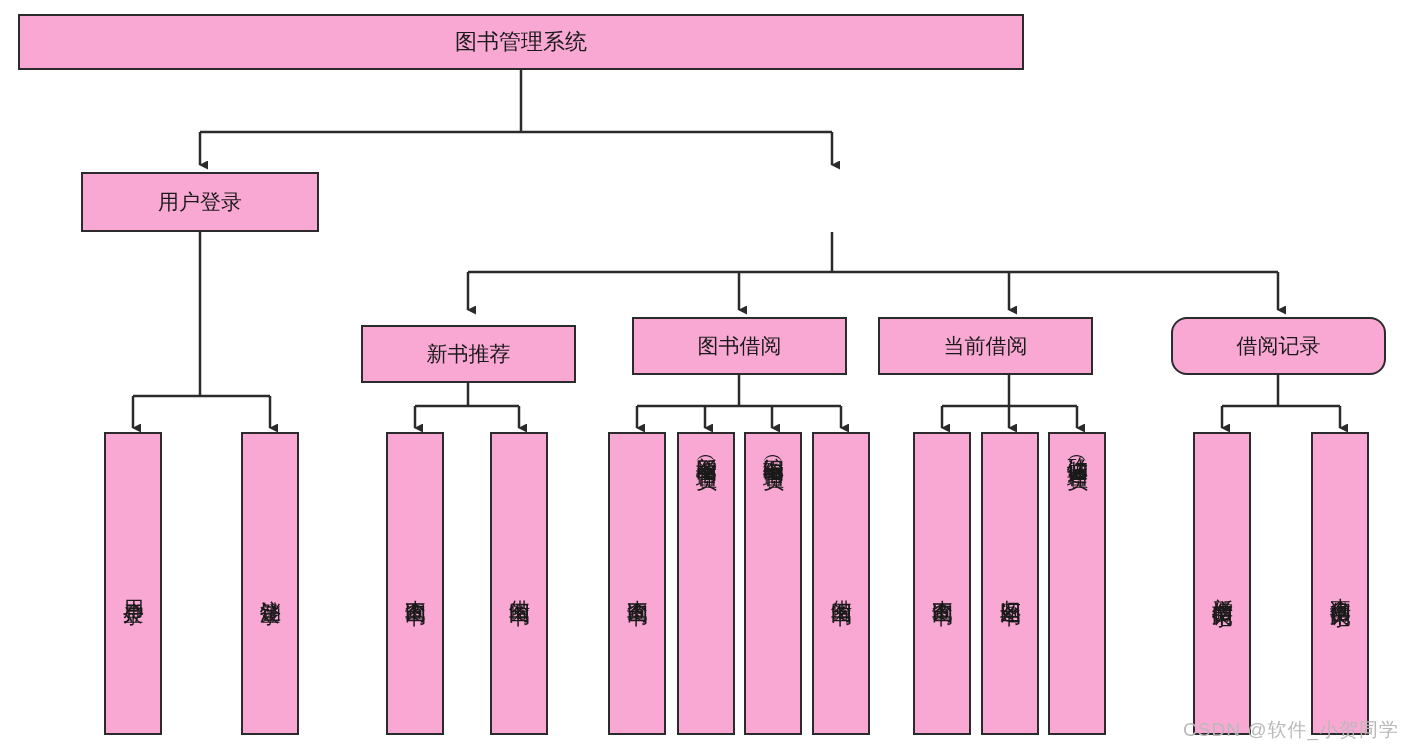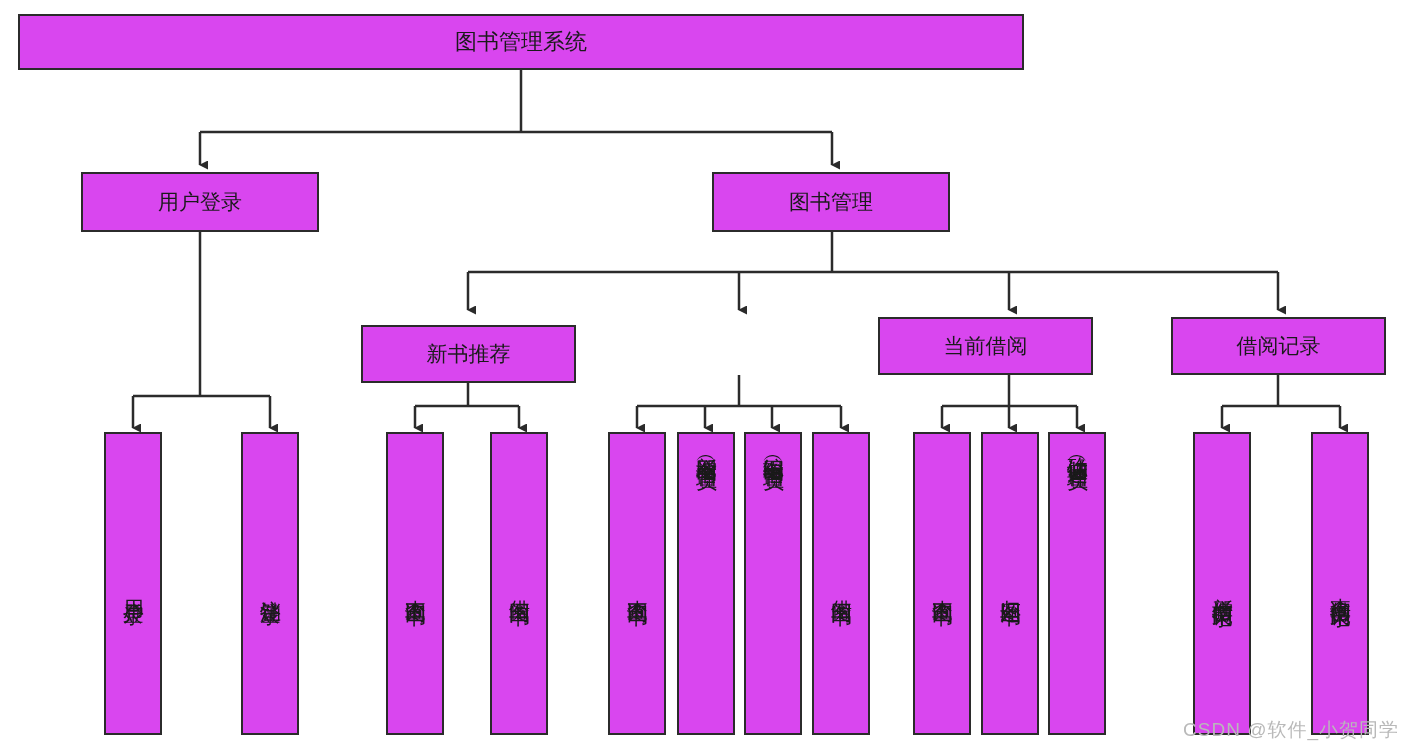--- a/index.html
+++ b/index.html
@@ -8,21 +8,21 @@
     background:#ffffff;
     font-family:"Liberation Sans","DejaVu Sans",sans-serif;
     overflow:hidden;
   }
   #canvas{position:relative;width:1405px;height:747px;}
   svg#wires{position:absolute;left:0;top:0;width:1405px;height:747px;}
 
   .node{
     position:absolute;
     box-sizing:border-box;
-    background:#d946ef;
+    background:#f9a8d4;
     border:2.5px solid #2b2b2b;
     display:flex;
     align-items:center;
     justify-content:center;
     color:#1a1a1a;
   }
   .node.h{ font-size:21px; line-height:1.15; }
   .node.root{ font-size:22px; }
   .node.leaf{
     align-items:flex-start;
@@ -109,34 +109,34 @@
   </svg>
 
   <div class="node root" style="left:18px;top:14px;width:1006px;height:56px;">
     <span>图书管理系统</span>
   </div>
 
   <div class="node h" style="left:81px;top:172px;width:238px;height:60px;">
     <span>用户登录</span>
   </div>
 
-  <div class="node h" style="left:712px;top:172px;width:238px;height:60px;">
-    <span>图书管理</span>
-  </div>
 
   <div class="node h" style="left:361px;top:317px;width:215px;height:58px;margin-top:8px;">
     <span>新书推荐</span>
   </div>
 
+  <div class="node h" style="left:632px;top:317px;width:215px;height:58px;">
+    <span>图书借阅</span>
+  </div>
 
   <div class="node h" style="left:878px;top:317px;width:215px;height:58px;">
     <span>当前借阅</span>
   </div>
 
-  <div class="node h" style="left:1171px;top:317px;width:215px;height:58px;">
+  <div class="node h" style="left:1171px;top:317px;width:215px;height:58px;border-radius:16px;">
     <span>借阅记录</span>
   </div>
 
   <div class="node leaf center" style="left:104px;top:432px;width:58px;height:303px;">
     <span class="vtext">用户登录</span>
   </div>
   <div class="node leaf center" style="left:241px;top:432px;width:58px;height:303px;">
     <span class="vtext">注销登录</span>
   </div>
 

